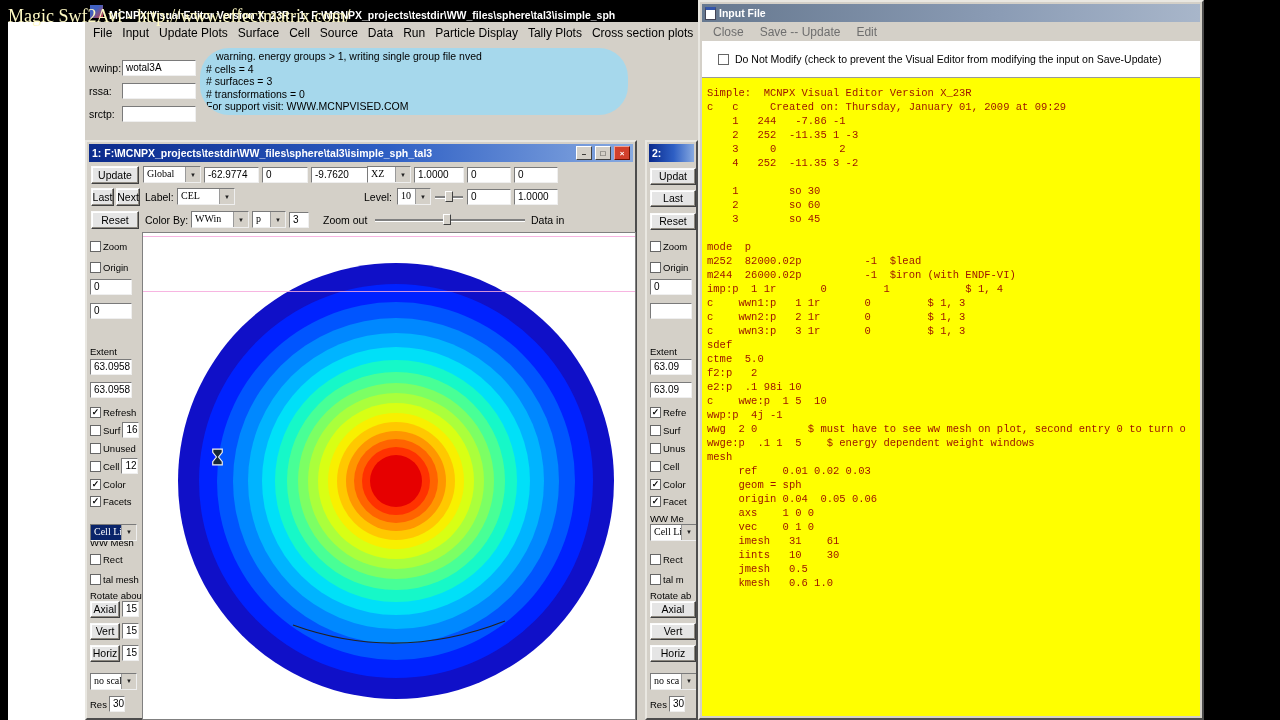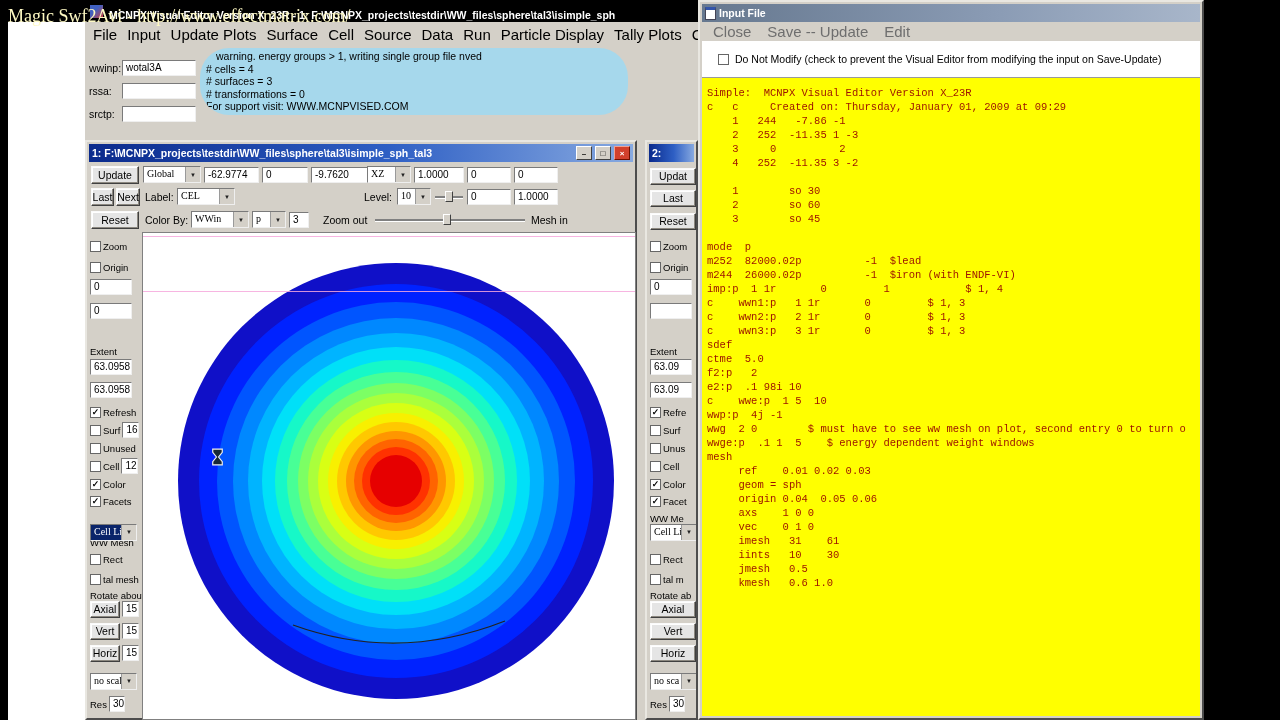--- a/index.html
+++ b/index.html
@@ -17,21 +17,21 @@
   .titlebar{position:absolute;left:2px;right:2px;top:2px;height:18px;display:flex;align-items:center;gap:3px;
     padding:0 3px;color:#fff;font-weight:bold;font-size:10.5px;white-space:nowrap;overflow:hidden;
     background:linear-gradient(90deg,#0a2a8c 0%,#2e5fc4 55%,#87a9e0 100%);}
   .titlebar.inactive{background:linear-gradient(90deg,#66788f 0%,#8b9cb5 60%,#a8b6ca 100%);}
   .t-text{flex:1;overflow:hidden;text-overflow:clip;}
   .tb-btn{width:16px;height:14px;background:#d4d0c8;border:1px solid;border-color:#fff #404040 #404040 #fff;
     color:#000;font-size:8px;display:flex;align-items:center;justify-content:center;flex:none;font-weight:bold;}
   .tb-close{background:#d2402c;color:#fff;border-color:#f0a090 #701000 #701000 #f0a090;}
   
   .menubar{display:flex;align-items:center;padding:2px 3px;overflow:hidden;white-space:nowrap;}
-  .mi{padding:2px 5px;font-size:15px;}
+  .mi{padding:2px 5px;font-size:12px;}
   .mi.dim{color:#6e6e6e;padding:2px 8px;}
   
   .btn{position:absolute;background:#e5e5e5;border:1px solid;border-color:#fafafa #404040 #404040 #fafafa;
     box-shadow:inset -1px -1px 0 #8c8880,inset 1px 1px 0 #fff;font-size:10.5px;
     display:inline-flex;align-items:center;justify-content:center;height:18px;font-family:inherit;}
   .tfield{position:absolute;background:#fff;border:1px solid;border-color:#7a7a7a #efefef #efefef #7a7a7a;
     font-size:10px;padding:1px 3px;height:16px;white-space:nowrap;overflow:hidden;}
   .dd{position:absolute;display:inline-flex;height:17px;background:#fff;border:1px solid;
     border-color:#7a7a7a #efefef #efefef #7a7a7a;font-family:Liberation Serif, serif;}
   .ddt{flex:1;font-size:10px;padding:1px 3px;white-space:nowrap;overflow:hidden;}
@@ -172,21 +172,21 @@
   <span class="dd" style="left:165px;top:69px;width:34px">
     <span class="ddt">p</span>
     <span class="ddb">▼</span>
   </span>
   <span class="tfield" style="left:202px;top:70px;width:20px">3</span>
   <span class="tlab" style="left:236px;top:72px">Zoom out</span>
   <span class="slider" style="left:288px;top:72px;width:150px">
     <span class="sl-track"></span>
     <span class="sl-thumb" style="left:68px"></span>
   </span>
-  <span class="tlab" style="left:444px;top:72px">Mesh in</span>
+  <span class="tlab" style="left:444px;top:72px">Data in</span>
 
   <div id="pw1-sidebar">
       <div class="sbrow" style="top: 95px;">
         <span class="cb"></span>
         <span class="cblab">Zoom</span>
       </div>
       <div class="sbrow" style="top: 116px;">
         <span class="cb"></span>
         <span class="cblab">Origin</span>
       </div>

